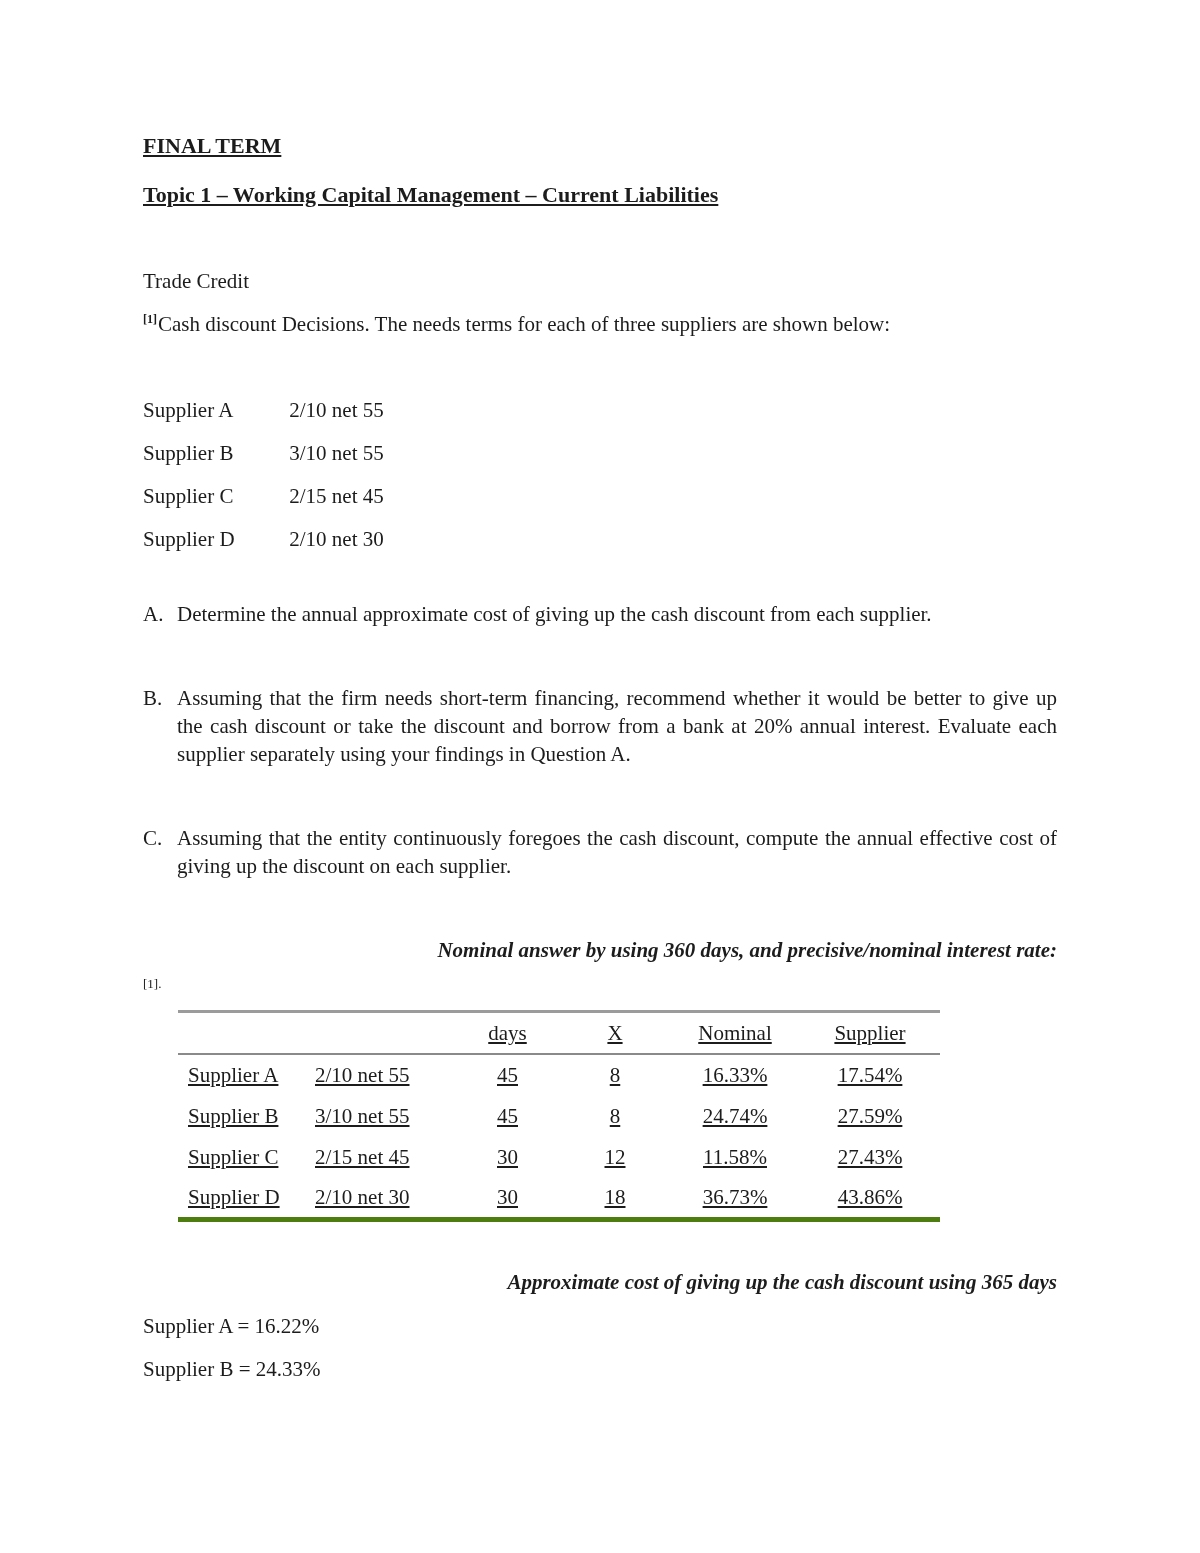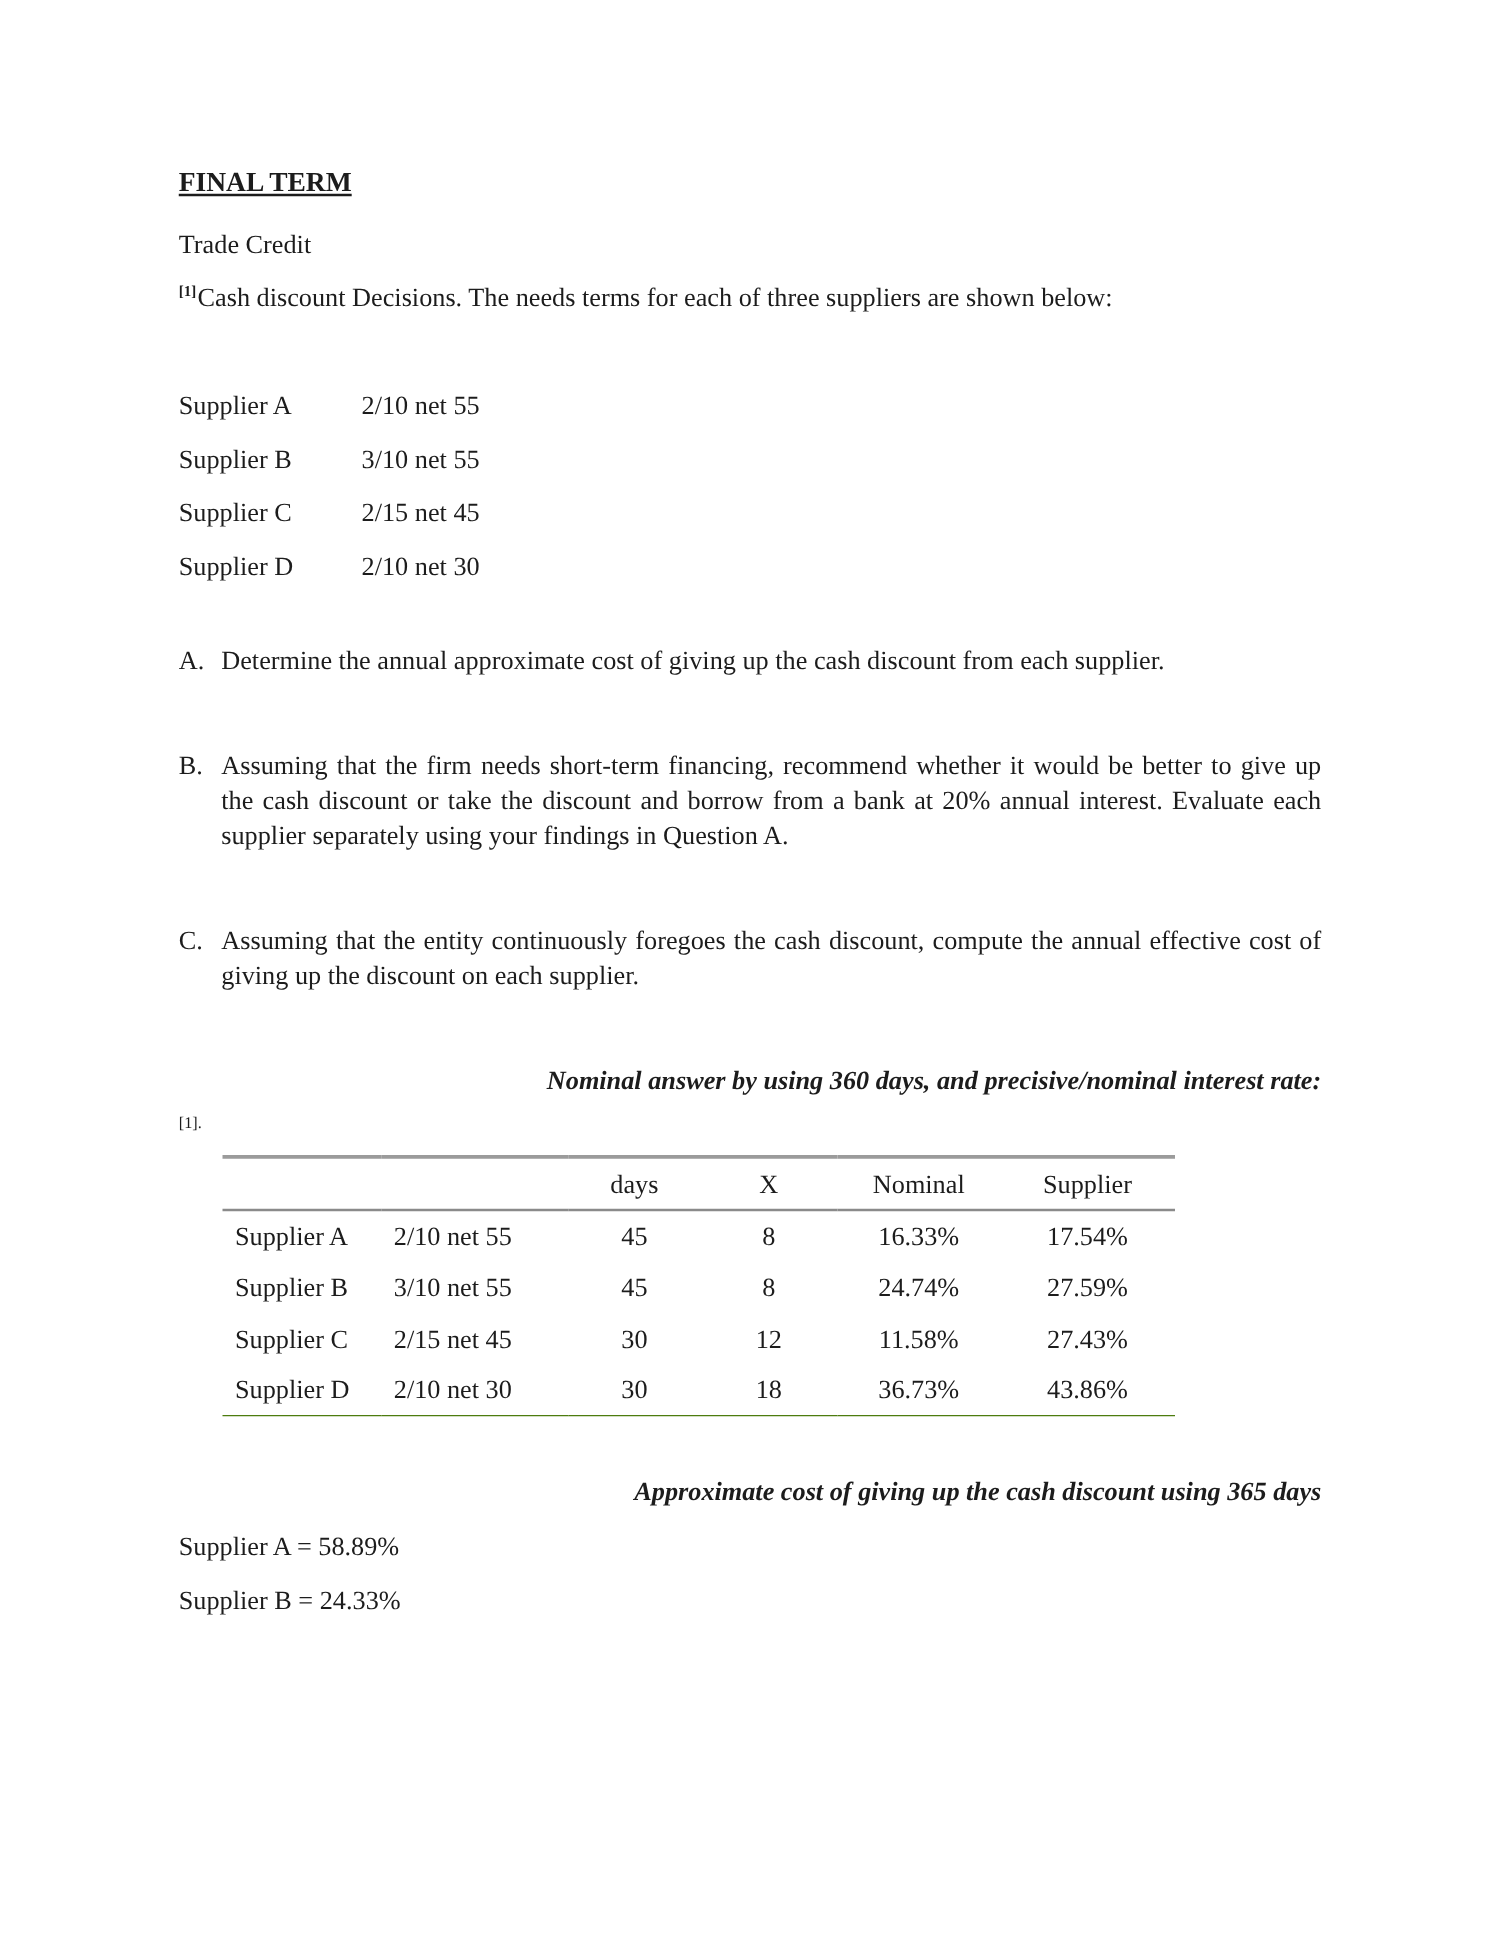--- a/index.html
+++ b/index.html
@@ -50,40 +50,42 @@
   .footnote-marker {
     font-size: 13px;
     line-height: 16px;
     margin: 0 0 18px 0;
   }
   .data-table {
     width: 762px;
     margin-left: 35px;
     border-collapse: collapse;
     border-top: 3px solid #9b9b9b;
-    border-bottom: 1px solid #4d7c0f;
+    border-bottom: 5px solid #4d7c0f;
     font-size: 21px;
+    text-decoration: underline;
   }
   .data-table th, .data-table td {
     font-weight: normal;
     padding: 6px 8px;
     height: 41px;
     white-space: nowrap;
   }
   .data-table thead tr { border-bottom: 2px solid #8a8a8a; }
   .data-table .l { text-align: left; padding-left: 10px; }
   .data-table .c { text-align: center; }
   .result-line { margin: 0 0 15px 0; }
 </style>
 </head>
 <body>
 
 <div class="page">
 
   <h1 class="title">FINAL TERM</h1>
+  <h2 class="subtitle">Topic 1 – Working Capital Management – Current Liabilities</h2>
 
   <p class="section-label">Trade Credit</p>
 
   <p class="intro"><sup class="fnref">[1]</sup><span>Cash discount Decisions. The needs terms for each of three suppliers are shown below:</span></p>
 
   <div class="supplier-list">
     <div class="supplier-line">
       <span class="s-name">Supplier A</span>
       <span class="s-terms">2/10 net 55</span>
     </div>
@@ -170,16 +172,16 @@
         <td class="c">30</td>
         <td class="c">18</td>
         <td class="c">36.73%</td>
         <td class="c">43.86%</td>
       </tr>
     </tbody>
   </table>
 
   <p class="em-heading heading-approx">Approximate cost of giving up the cash discount using 365 days</p>
 
-  <p class="result-line">Supplier A = 58.89%</p>
+  <p class="result-line">Supplier A = 16.22%</p>
   <p class="result-line">Supplier B = 24.33%</p>
 
 </div>
 
 </body></html>

